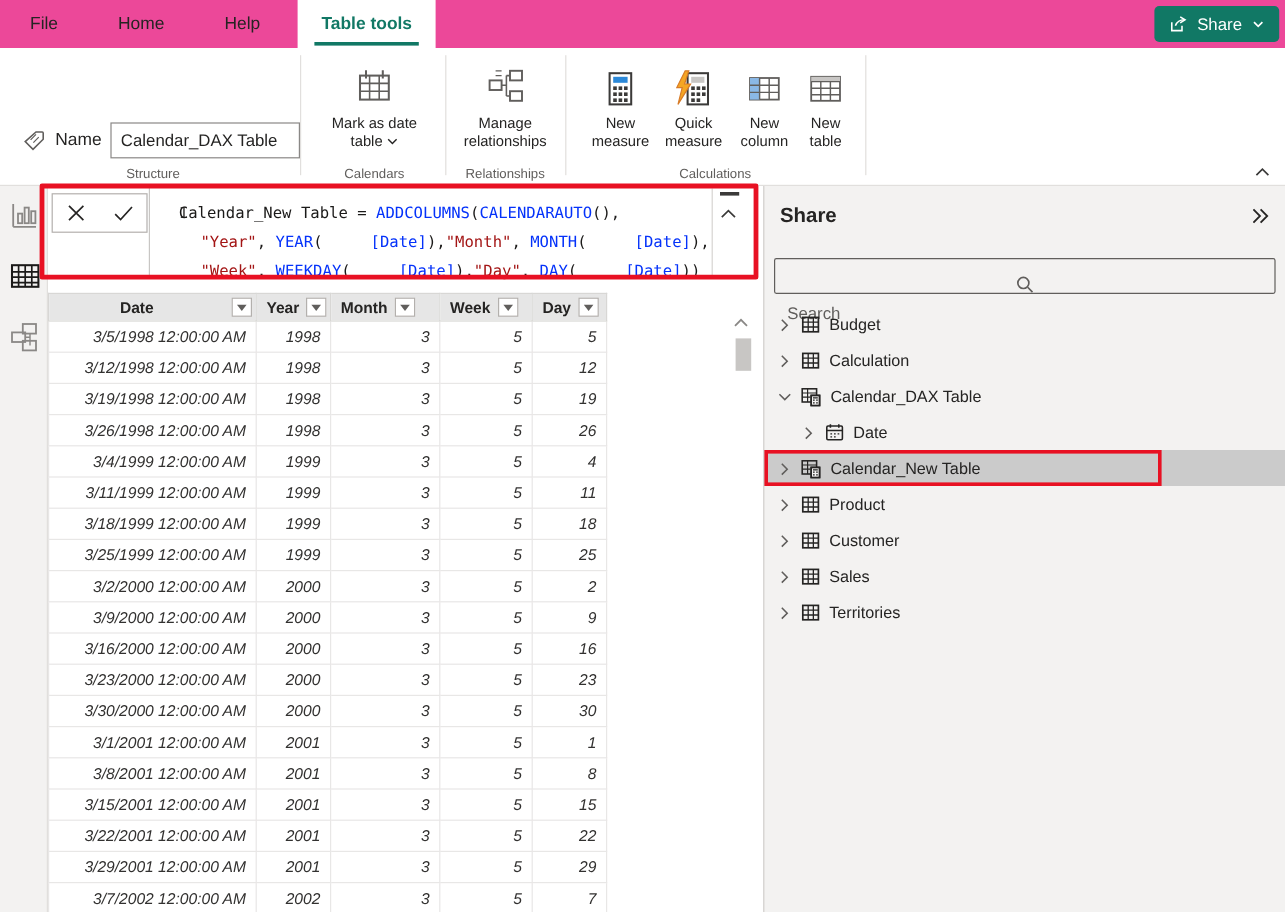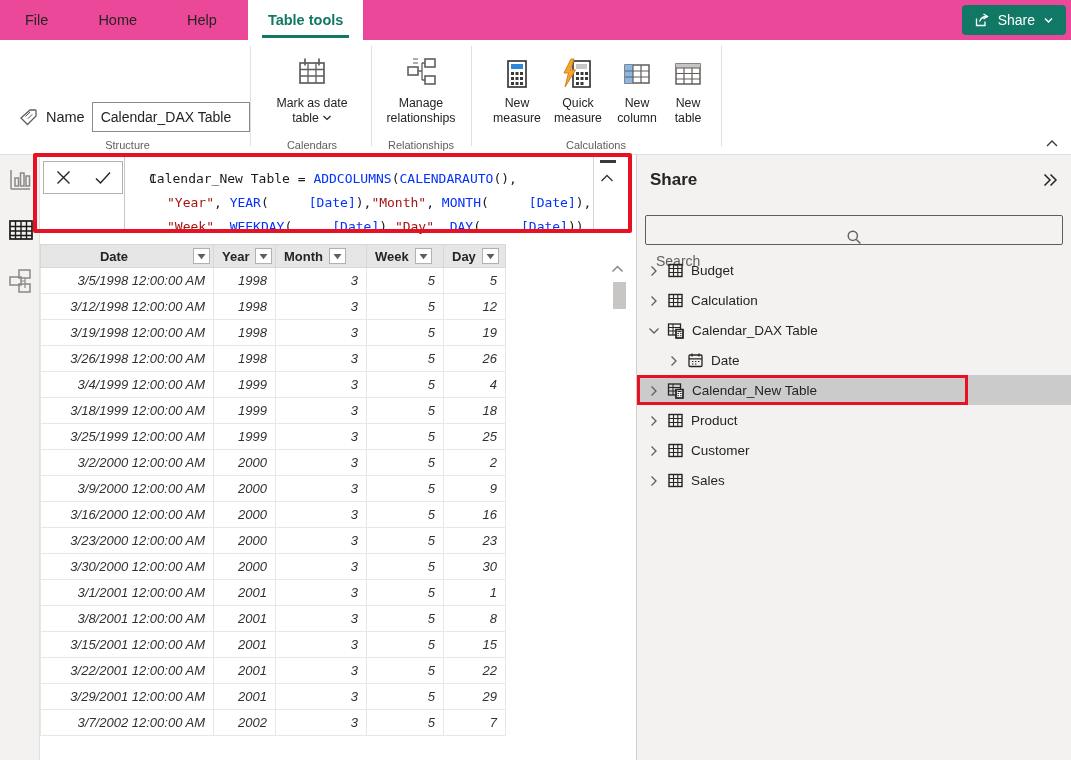--- a/index.html
+++ b/index.html
@@ -382,20 +382,27 @@
         <td>26</td>
       </tr>
       <tr>
         <td>3/4/1999 12:00:00 AM</td>
         <td>1999</td>
         <td>3</td>
         <td>5</td>
         <td>4</td>
       </tr>
       <tr>
+        <td>3/11/1999 12:00:00 AM</td>
+        <td>1999</td>
+        <td>3</td>
+        <td>5</td>
+        <td>11</td>
+      </tr>
+      <tr>
         <td>3/18/1999 12:00:00 AM</td>
         <td>1999</td>
         <td>3</td>
         <td>5</td>
         <td>18</td>
       </tr>
       <tr>
         <td>3/25/1999 12:00:00 AM</td>
         <td>1999</td>
         <td>3</td>
@@ -623,14 +630,28 @@
           </svg>
         </span>
         <span class="ticon">
           <svg width="17" height="17" viewBox="0 0 17 17" fill="none" stroke="#252423" stroke-width="1.4">
             <rect x="2" y="2.5" width="13" height="12"></rect>
             <path d="M2 6.5h13M2 10.5h13M6.5 2.5v12M10.8 2.5v12" stroke-width="1.1"></path>
           </svg>
         </span>
         <span>Sales</span>
       </div>
+      <div class="tree-item">
+        <span class="chev">
+          <svg width="13" height="13" viewBox="0 0 13 13" fill="none" stroke="#605e5c" stroke-width="1.3">
+            <path d="M4.5 2.5L9 7l-4.5 4.5"></path>
+          </svg>
+        </span>
+        <span class="ticon">
+          <svg width="17" height="17" viewBox="0 0 17 17" fill="none" stroke="#252423" stroke-width="1.4">
+            <rect x="2" y="2.5" width="13" height="12"></rect>
+            <path d="M2 6.5h13M2 10.5h13M6.5 2.5v12M10.8 2.5v12" stroke-width="1.1"></path>
+          </svg>
+        </span>
+        <span>Territories</span>
+      </div>
     </div>
 </div>
 
 </body></html>

